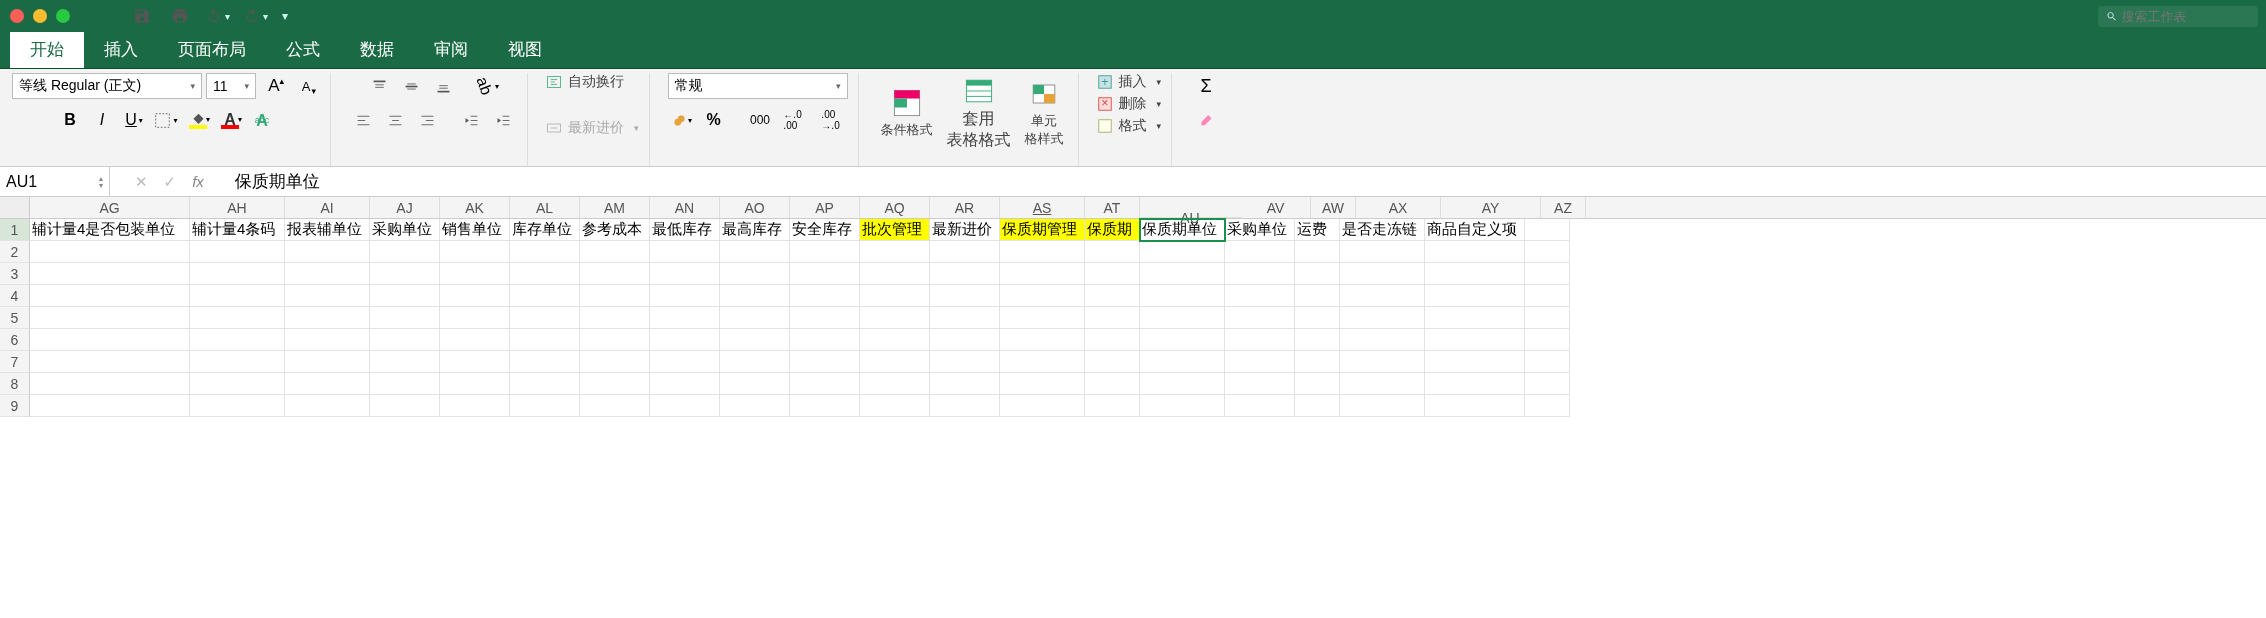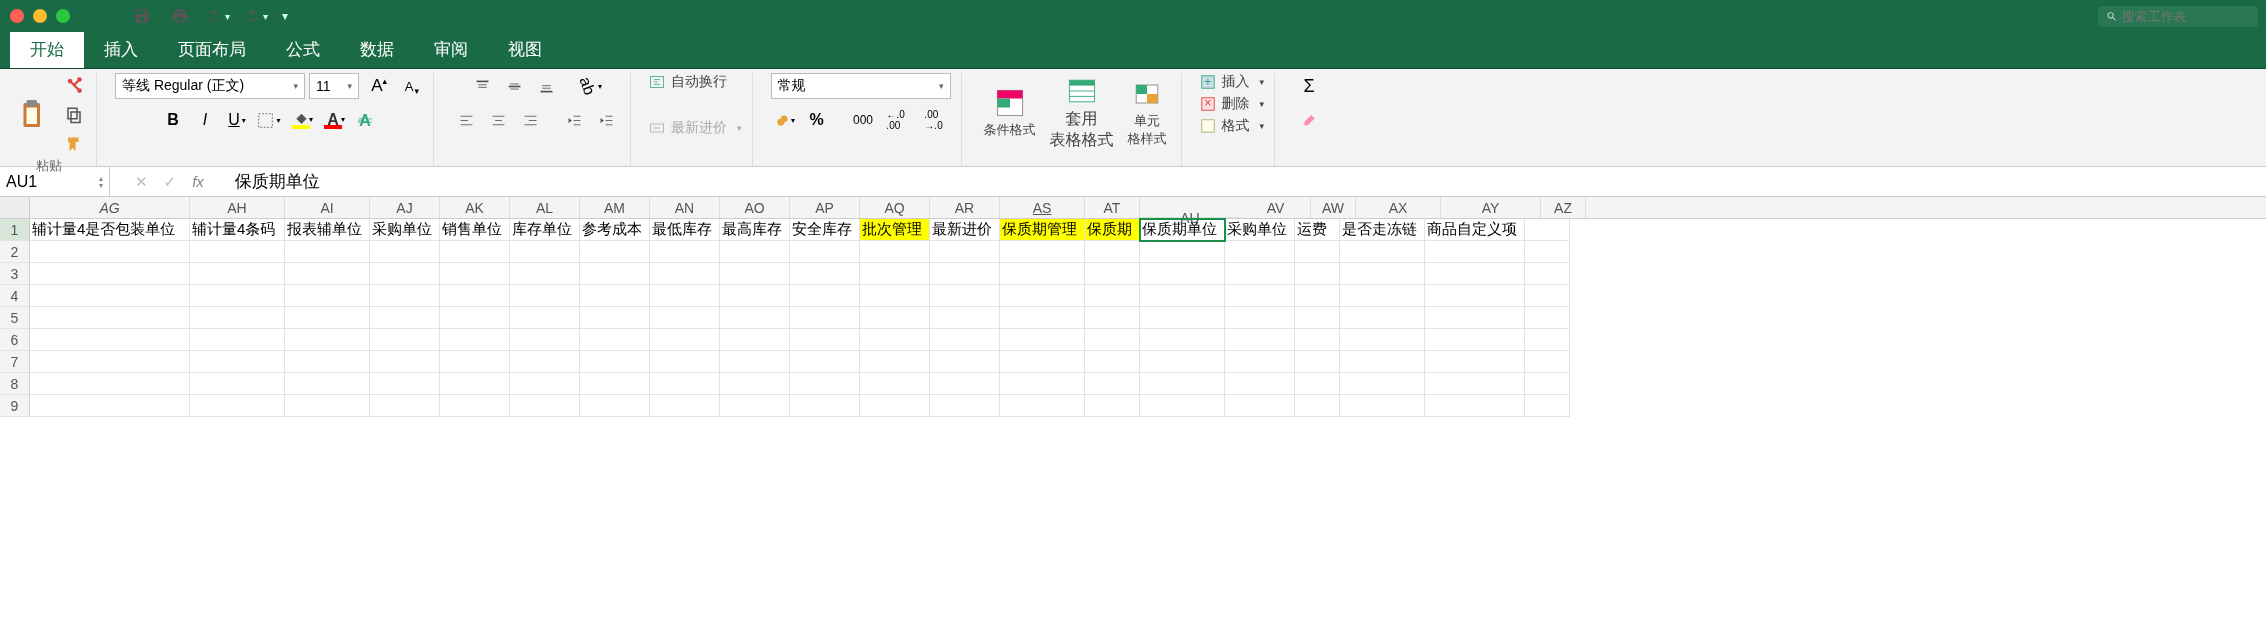--- a/index.html
+++ b/index.html
@@ -111,50 +111,20 @@
   <div class="tab">插入</div>
   <div class="tab">页面布局</div>
   <div class="tab">公式</div>
   <div class="tab">数据</div>
   <div class="tab">审阅</div>
   <div class="tab">视图</div>
 </div>
 
 <div class="ribbon">
 
-  <div class="group">
-    <div class="group-content">
-      <div class="bigbtn">
-        <svg viewBox="0 0 48 48">
-            <rect x="10" y="8" width="22" height="32" rx="2" fill="#c97b3a"></rect>
-            <rect x="14" y="4" width="14" height="8" rx="2" fill="#888"></rect>
-            <rect x="14" y="14" width="14" height="22" fill="#fffbe6"></rect>
-          </svg>
-      </div>
-      <div class="col">
-        <span class="mini">
-            <svg viewBox="0 0 24 24">
-              <path d="M9.64 7.64a3 3 0 10-2.12 2.12L12 14.24l4.48 4.48a3 3 0 102.12-2.12L14.12 12l4.48-4.48a3 3 0 10-2.12-2.12L12 9.88 9.64 7.64z" fill="#d44"></path>
-            </svg>
-          </span>
-        <span class="mini">
-            <svg viewBox="0 0 24 24">
-              <rect x="8" y="8" width="12" height="14" fill="none" stroke="#555" stroke-width="2"></rect>
-              <rect x="4" y="3" width="12" height="14" fill="none" stroke="#555" stroke-width="2"></rect>
-            </svg>
-          </span>
-        <span class="mini">
-            <svg viewBox="0 0 24 24">
-              <path d="M18 4V2H4v6h2v12l4-4 4 4V8h4V4z" fill="#e8a23a"></path>
-            </svg>
-          </span>
-      </div>
-    </div>
-    <div class="rlabel">粘贴</div>
-  </div>
 
   <div class="group" style="border-right:1px solid #ddd;">
     <div class="group-content col" style="gap:8px;">
       <div class="row">
         <div class="fontname dd">
             <span>等线 Regular (正文)</span>
           </div>
         <div class="fontsize dd">
             <span>11</span>
           </div>
@@ -420,21 +390,21 @@
     <span style="color:#bbb;">✓</span>
     <span class="i">fx</span>
   </div>
   <div class="fval">保质期单位</div>
 </div>
 
 <div class="grid">
   <div class="colhdrs">
     <div class="corner"></div>
     <div id="colhdr-container" style="display:flex;">
-        <div class="ch" style="width: 160px; font-style: italic;">AG</div>
+        <div class="ch" style="width: 160px;">AG</div>
         <div class="ch" style="width: 95px;">AH</div>
         <div class="ch" style="width: 85px;">AI</div>
         <div class="ch" style="width: 70px;">AJ</div>
         <div class="ch" style="width: 70px;">AK</div>
         <div class="ch" style="width: 70px;">AL</div>
         <div class="ch" style="width: 70px;">AM</div>
         <div class="ch" style="width: 70px;">AN</div>
         <div class="ch" style="width: 70px;">AO</div>
         <div class="ch" style="width: 70px;">AP</div>
         <div class="ch" style="width: 70px;">AQ</div>

